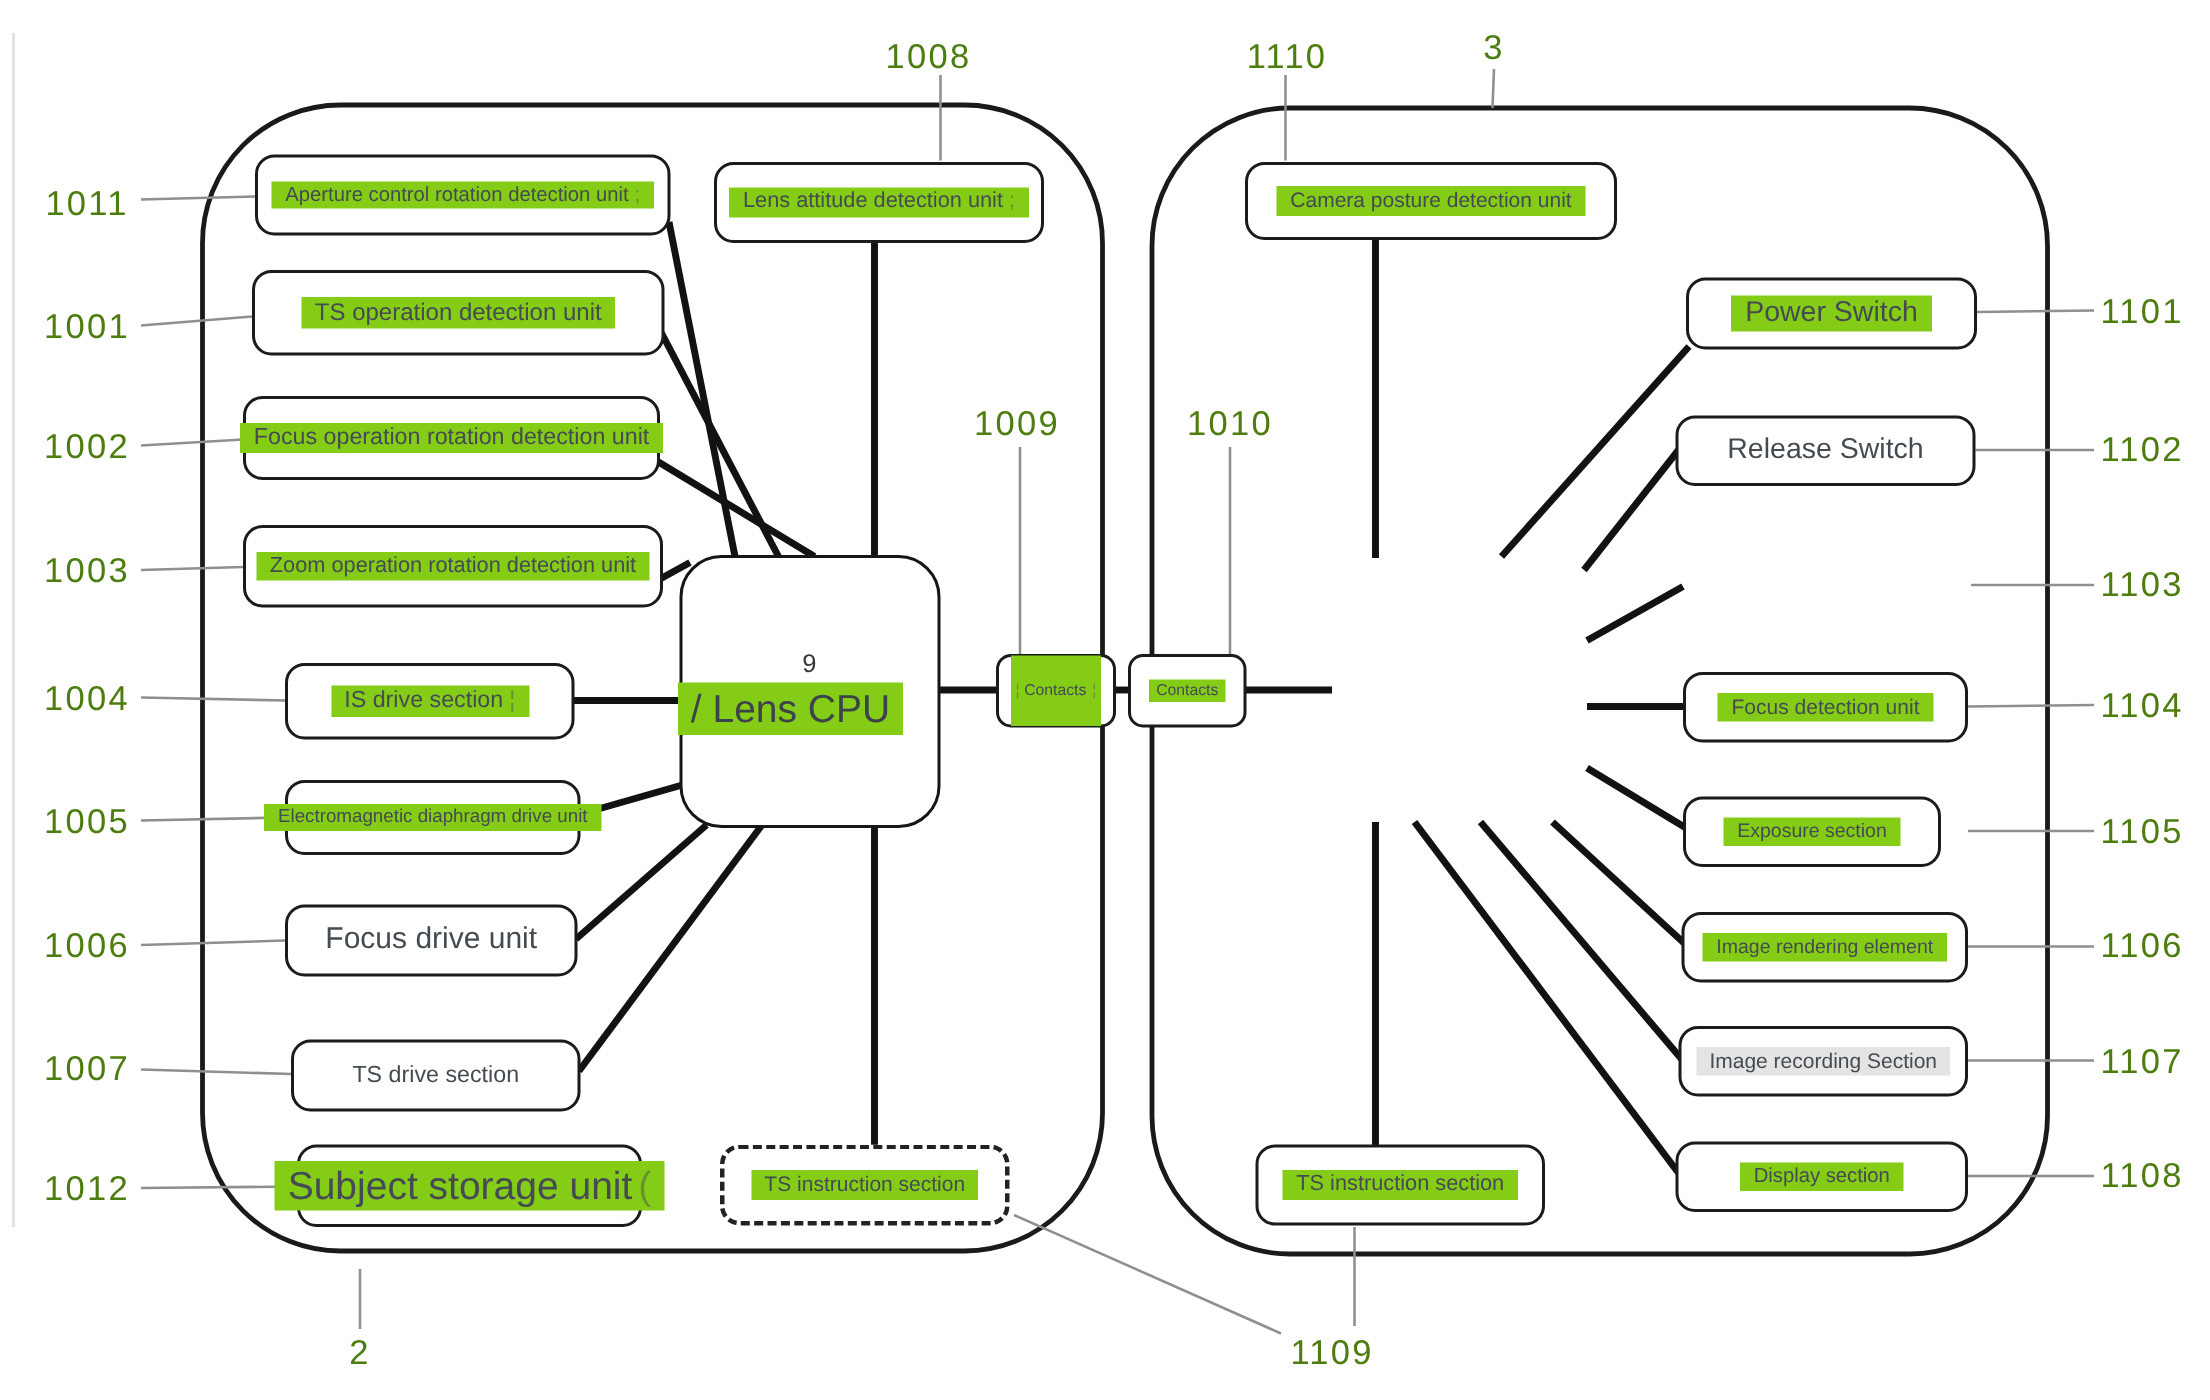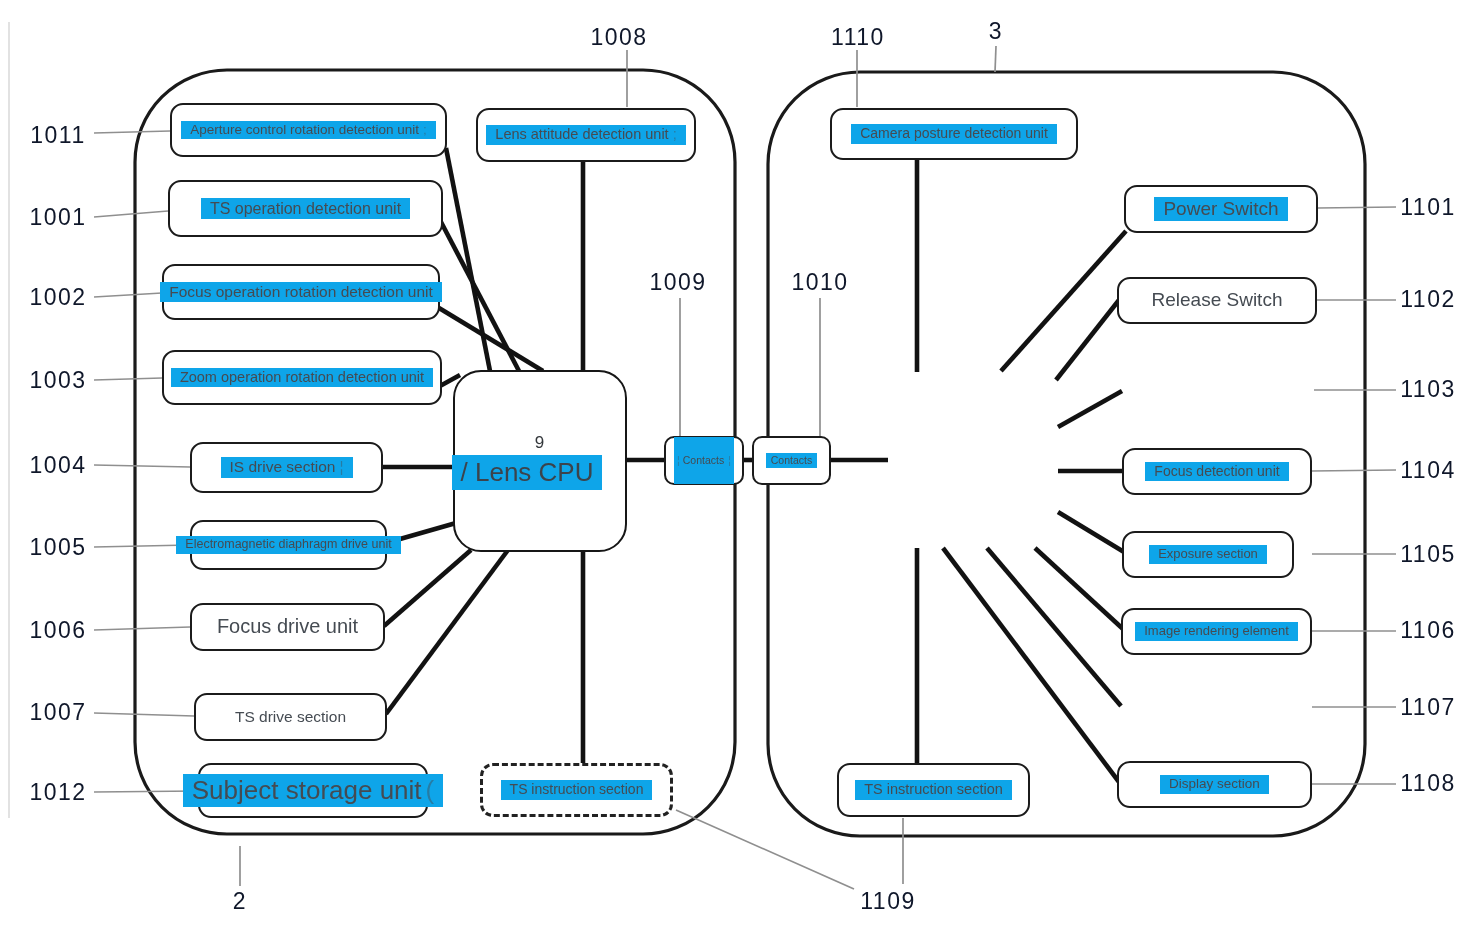--- a/index.html
+++ b/index.html
@@ -9,34 +9,34 @@
   }
   .lines{position:absolute;left:0;top:0;width:1473px;height:933px;}
   
   .ubox{
     position:absolute;box-sizing:border-box;background:#ffffff;
     border:2.6px solid #1b1b1b;border-radius:13px;
     display:flex;align-items:center;justify-content:center;text-align:center;
     color:#454b52;line-height:1.08;padding:0 6px;white-space:nowrap;
   }
   .ubox.dashed{border:3px dashed #222222;}
-  .hl{background:#0ea5e9;padding:2px 9px;}
+  .hl{background:#84cc16;padding:2px 9px;}
   .art{opacity:.45;margin-left:4px;}
   .artp{opacity:.45;margin-right:3px;}
   
   .cpu{
     position:absolute;box-sizing:border-box;background:#ffffff;
     border:2.8px solid #161616;border-radius:28px;
     display:flex;flex-direction:column;align-items:center;justify-content:center;
     color:#3c434b;text-align:center;
   }
   .cpu .refnum{font-size:17px;color:#33373b;letter-spacing:1px;}
   
   .ref{
-    position:absolute;font-size:23px;color:#0f172a;letter-spacing:1.5px;
+    position:absolute;font-size:23px;color:#4d7c0f;letter-spacing:1.5px;
     text-align:center;white-space:nowrap;
   }
 </style>
 </head>
 <body>
 
 <div class="stage">
 
   <svg class="lines" width="1473" height="933" viewBox="0 0 1473 933">
 
@@ -156,20 +156,23 @@
   </div>
   <div class="ubox" style="left:1122px;top:448px;width:190px;height:47px;font-size:14px">
     <span class="hl"><span>Focus detection unit</span></span>
   </div>
   <div class="ubox" style="left:1122px;top:531px;width:172px;height:47px;font-size:13px">
     <span class="hl"><span>Exposure section</span></span>
   </div>
   <div class="ubox" style="left:1121px;top:608px;width:191px;height:47px;font-size:13px">
     <span class="hl"><span>Image rendering element</span></span>
   </div>
+  <div class="ubox" style="left:1119px;top:684px;width:193px;height:47px;font-size:14px">
+    <span class="hl" style="background:#e4e4e4"><span>Image recording Section</span></span>
+  </div>
   <div class="ubox" style="left:1117px;top:761px;width:195px;height:47px;font-size:13.5px">
     <span class="hl"><span>Display section</span></span>
   </div>
   <div class="ubox" style="left:837px;top:763px;width:193px;height:54px;font-size:14.5px">
     <span class="hl"><span>TS instruction section</span></span>
   </div>
   <div class="ubox" style="left:752px;top:436px;width:79px;height:49px;font-size:10.5px;border-radius:10px;padding:0 2px">
     <span class="hl" style="padding:2px 5px"><span>Contacts</span></span>
   </div>
 

